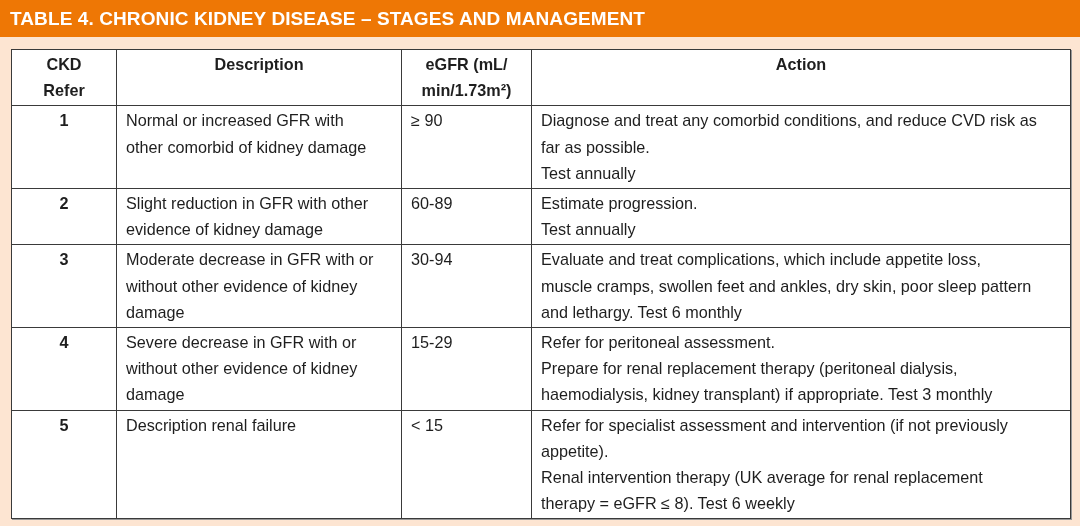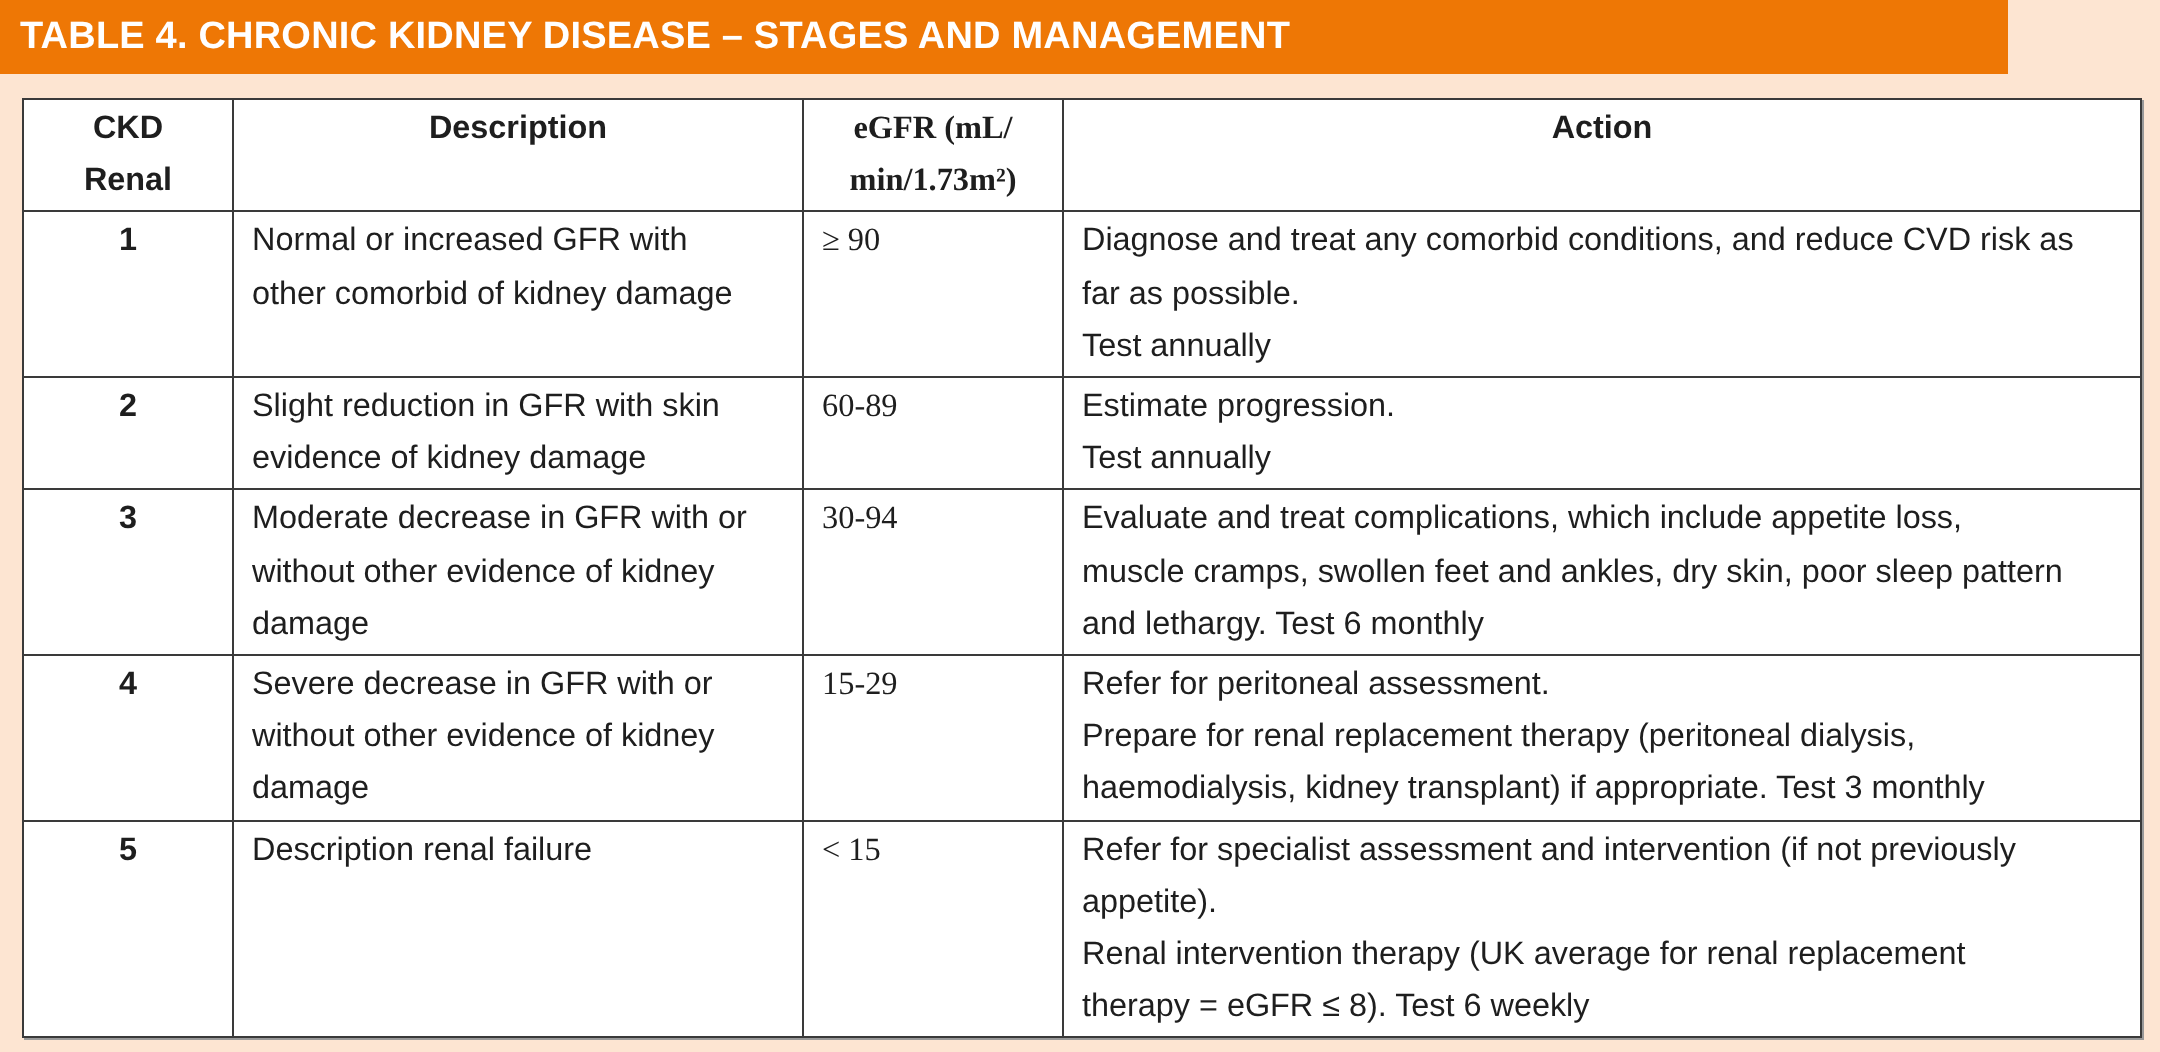--- a/index.html
+++ b/index.html
@@ -1,41 +1,41 @@
 <!DOCTYPE html>
 <html><head>
 <meta charset="utf-8">
 <style>
   html, body { margin:0; padding:0; }
   body { width:1080px; height:526px; background:#fde5d2; font-family:"Liberation Sans", sans-serif; color:#1e1e1e; overflow:hidden; position:relative; }
-  .title-bar { position:absolute; left:0; top:0; width:1004px; height:37px; background:#ee7705; }
+  .title-bar { position:absolute; left:0; top:0; width:1080px; height:37px; background:#ee7705; }
   .title-bar span { position:absolute; left:10px; top:8px; font-size:19px; font-weight:bold; color:#ffffff; letter-spacing:0.1px; white-space:nowrap; }
   table { position:absolute; left:11px; top:49px; width:1060px; border-collapse:collapse; background:#ffffff; table-layout:fixed; }
   td, th { border:1.3px solid #3a3a3a; vertical-align:top; font-size:16.2px; line-height:26.2px; padding:1px 9px 2px 9px; text-align:left; font-weight:normal; }
   th { font-weight:bold;text-align:center; }
   .c1 { width:86px; text-align:center; }
   .c2 { width:266px; }
-  .c3 { width:111px;font-family:Liberation Serif, serif; }
+  .c3 { width:111px; }
   td.c1 { font-weight:bold; text-align:center; }
   .line { display:block; }
   table { border:1.5px solid #3a3a3a; box-shadow: 1px 1px 0 #999; }
 </style>
 </head>
 <body>
 
 <div class="title-bar">
   <span>TABLE 4. CHRONIC KIDNEY DISEASE – STAGES AND MANAGEMENT</span>
 </div>
 
 <table>
   <thead>
     <tr>
       <th class="c1">
         <span class="line">CKD</span>
-        <span class="line">Renal</span>
+        <span class="line">Refer</span>
       </th>
       <th class="c2">
         <span class="line">Description</span>
       </th>
       <th class="c3">
         <span class="line">eGFR (mL/</span>
         <span class="line">min/1.73m²)</span>
       </th>
       <th class="c4">
         <span class="line">Action</span>
@@ -52,21 +52,21 @@
       <td class="c3">≥ 90</td>
       <td class="c4">
         <span class="line">Diagnose and treat any comorbid conditions, and reduce CVD risk as</span>
         <span class="line">far as possible.</span>
         <span class="line">Test annually</span>
       </td>
     </tr>
     <tr>
       <td class="c1">2</td>
       <td class="c2">
-        <span class="line">Slight reduction in GFR with skin</span>
+        <span class="line">Slight reduction in GFR with other</span>
         <span class="line">evidence of kidney damage</span>
       </td>
       <td class="c3">60-89</td>
       <td class="c4">
         <span class="line">Estimate progression.</span>
         <span class="line">Test annually</span>
       </td>
     </tr>
     <tr>
       <td class="c1">3</td>

